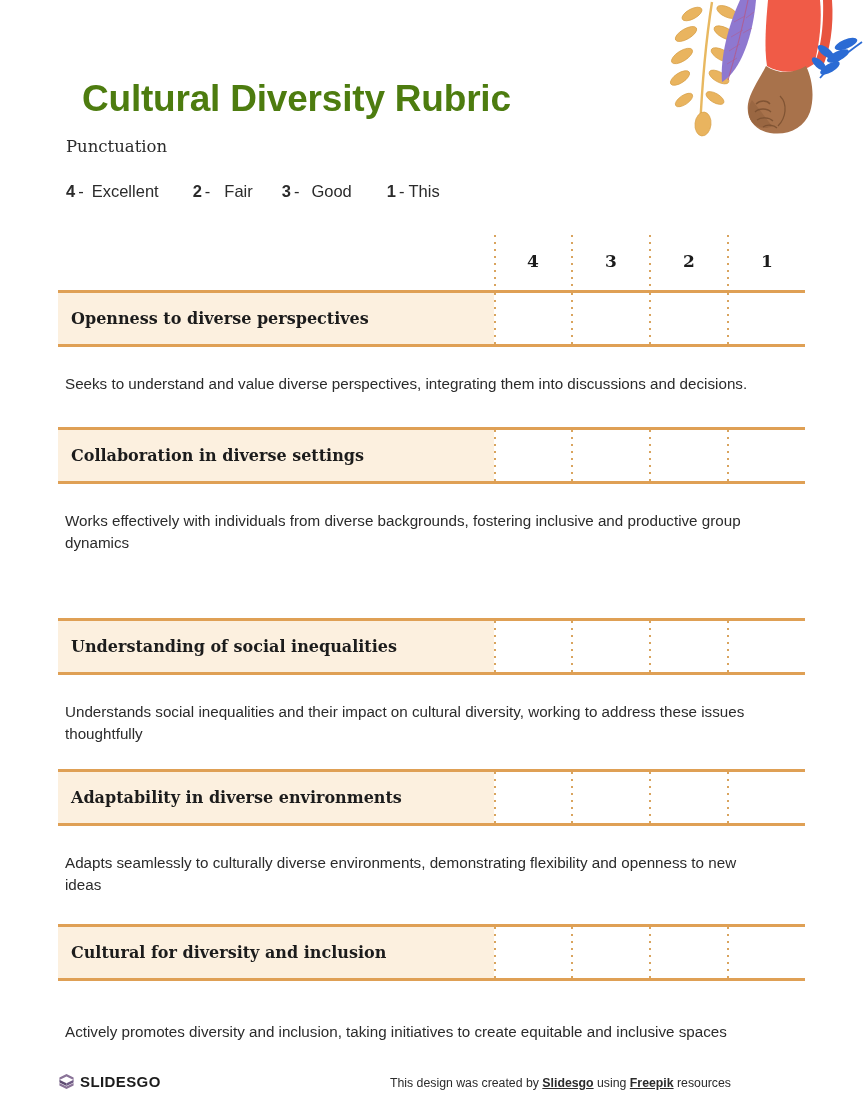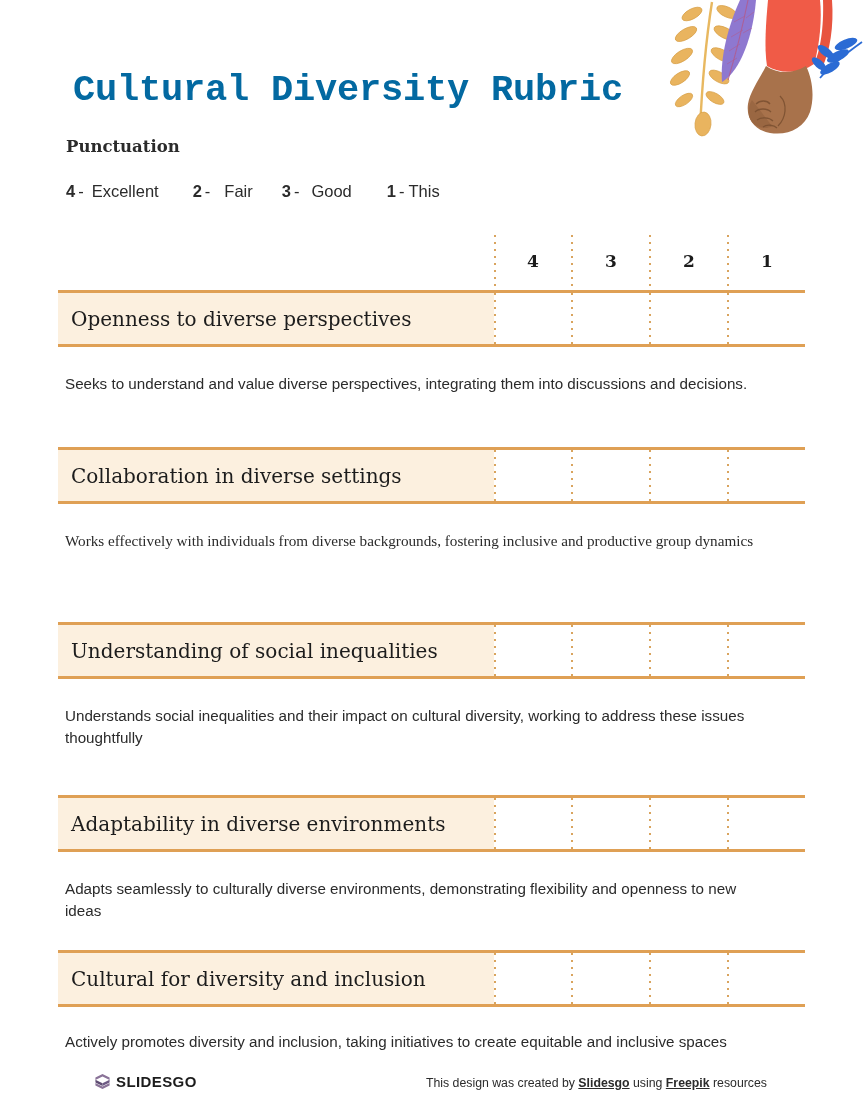--- a/index.html
+++ b/index.html
@@ -24,36 +24,36 @@
     width: 225px;
     height: 150px;
     pointer-events: none;
   }
 
   
   .title {
     position: absolute;
     left: 66px;
     top: 62px;
-    font-family: Liberation Mono, monospace;
+    font-family: Liberation Sans, sans-serif;
     font-weight: bold;
     font-size: 37px;
     letter-spacing: -0.2px;
-    color: #0369a1;
-    margin: 7px;
+    color: #4d7c0f;
+    margin: 16px;
     white-space: nowrap;
   }
 
   
   .punct-heading {
     position: absolute;
     left: 66px;
     top: 137px;
     font-family: "DejaVu Serif", "Liberation Serif", serif;
-    font-weight: bold;
+    font-weight: normal;
     font-size: 16.5px;
     color: #2b2b2b;
   }
 
   
   .legend {
     position: absolute;
     left: 66px;
     top: 182px;
     display: flex;
@@ -119,22 +119,22 @@
     background: #FCF0DF;
   }
   .crit-label {
     position: absolute;
     left: 13px;
     top: 0;
     height: 100%;
     display: flex;
     align-items: center;
     font-family: "DejaVu Serif", "Liberation Serif", serif;
-    font-weight: normal;
-    font-size: 20px;
+    font-weight: bold;
+    font-size: 16px;
     color: #1c1c1c;
     white-space: nowrap;
   }
 
   
   .dots {
     position: absolute;
     top: 0;
     width: 2px;
     height: 100%;
@@ -147,34 +147,33 @@
   .d3 { left: 591px; }
   .d4 { left: 669px; }
 
   .desc {
     font-size: 15.2px;
     line-height: 1.42;
     color: #2b2b2b;
     padding: 26px 40px 0 7px;
     box-sizing: border-box;
   }
-  .desc.sp-a { height: 100px; }
-  .desc.sp-b { height: 118px; font-family: Liberation Serif, serif; }
-  .desc.sp-c { height: 116px; }
+  .desc.sp-a { height: 80px; }
+  .desc.sp-b { height: 134px; }
+  .desc.sp-c { height: 94px; }
   .desc.sp-d { height: 98px; }
-  .desc.sp-e { height: 90px; padding-top: 24px; }
+  .desc.sp-e { height: 90px; padding-top: 40px; }
 
   
   .footer {
     position: absolute;
     left: 0;
     bottom: 22px;
     width: 791px;
     height: 24px;
-    margin-left: 36px;
   }
   .logo {
     position: absolute;
     left: 58px;
     top: 0;
     display: flex;
     align-items: center;
   }
   .logo-mark {
     width: 17px;

